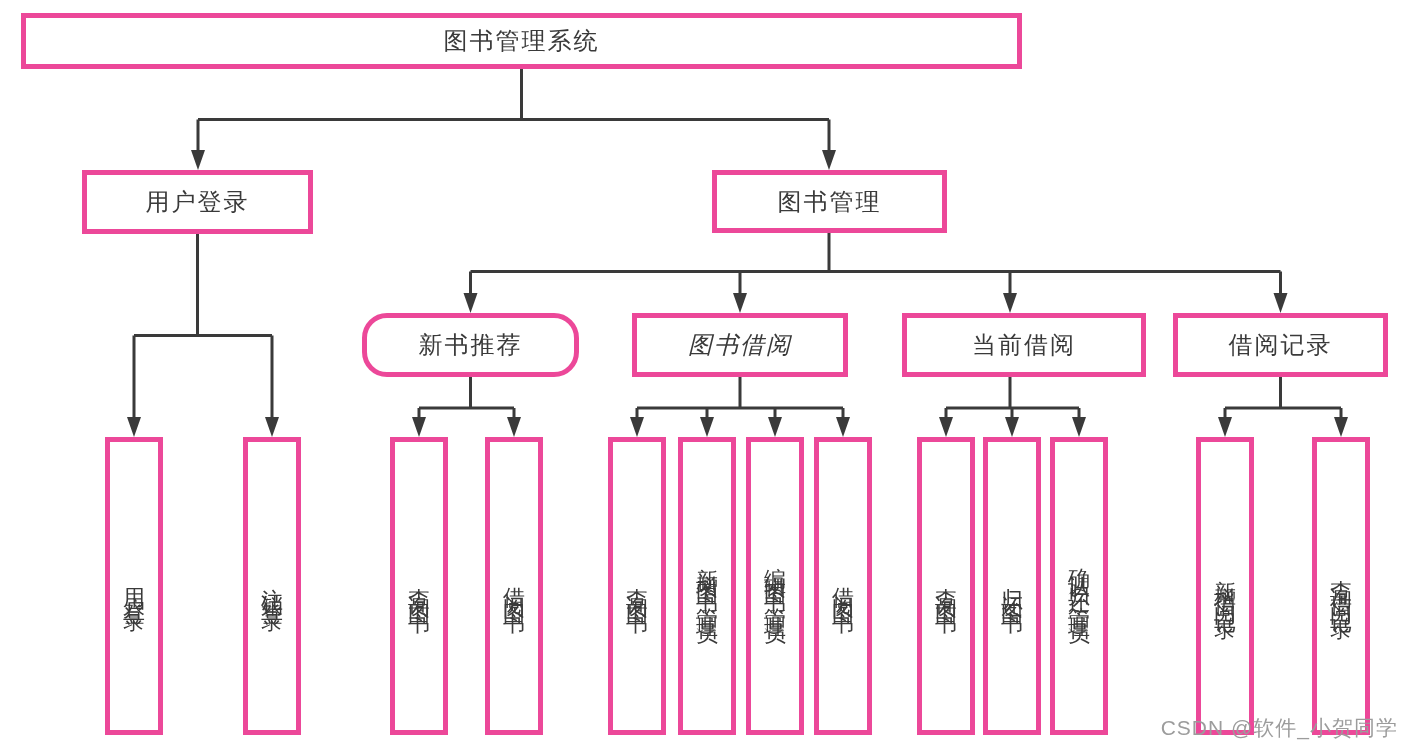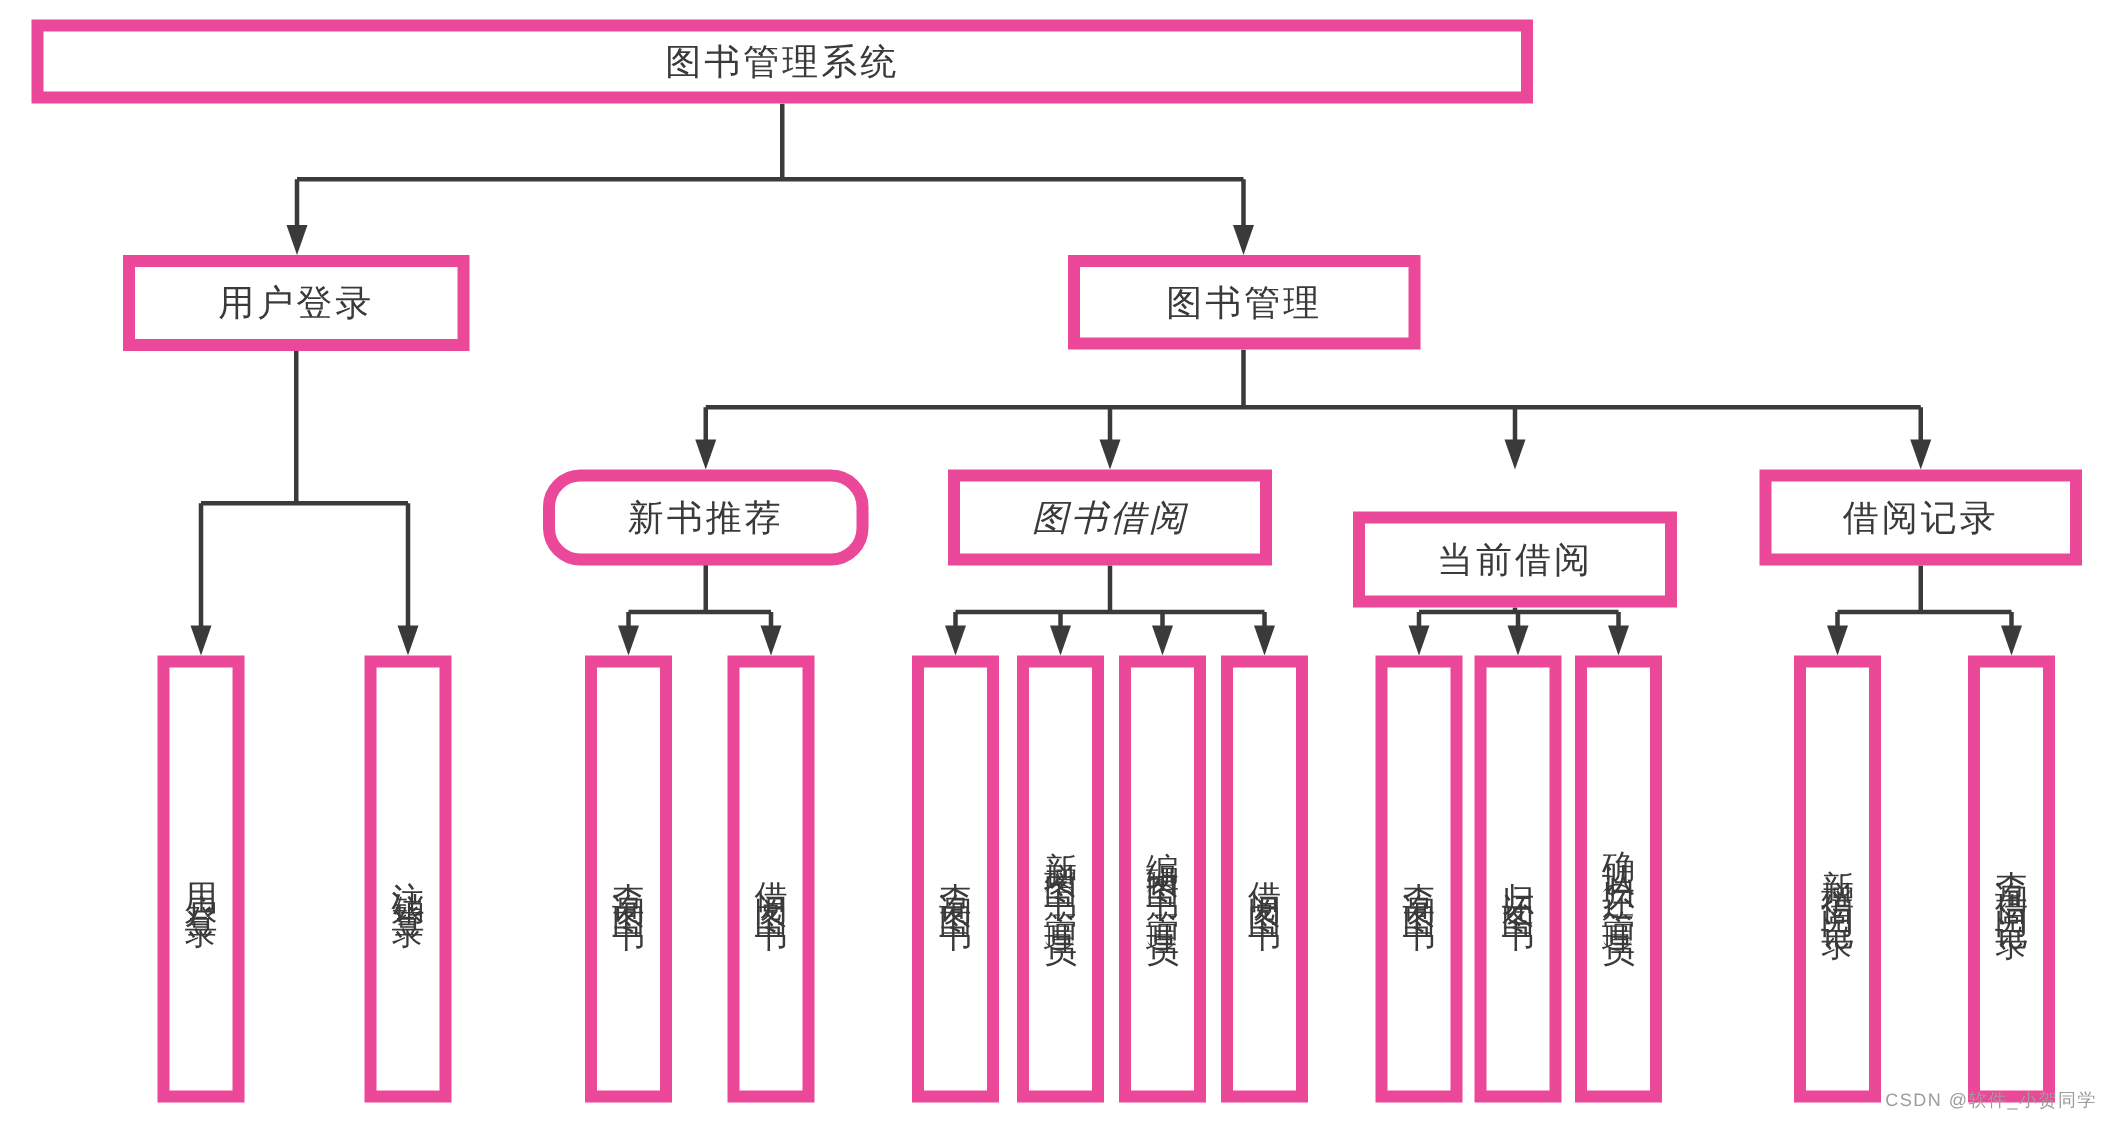--- a/index.html
+++ b/index.html
@@ -16,21 +16,21 @@
     position: absolute;
     left: 0; top: 0;
     width: 1405px; height: 747px;
     pointer-events: none;
   }
   svg.connectors path { stroke: #3a3a3a; stroke-width: 3; fill: none; }
   svg.connectors polygon { fill: #3a3a3a; stroke: none; }
   .box {
     position: absolute;
     box-sizing: border-box;
-    border: 8px solid #ec4899;
+    border: 5px solid #ec4899;
     background: #ffffff;
     display: flex;
     align-items: center;
     justify-content: center;
   }
   .h-box .lbl {
     font-size: 24px;
     letter-spacing: 2px;
     white-space: nowrap;
     color: #3a3a3a;
@@ -43,41 +43,41 @@
     line-height: 1;
     color: #3a3a3a;
     white-space: nowrap;
   }
   
   #node-root            { left: 21px;   top: 13px;  width: 1001px; height: 56px; }
   #node-user-login      { left: 82px;   top: 170px; width: 231px;  height: 64px; }
   #node-book-management { left: 712px;  top: 170px; width: 235px;  height: 63px; }
   #node-new-book-recommend { left: 362px;  top: 313px; width: 217px; height: 64px; border-radius: 25px; }
   #node-book-borrow        { left: 632px;  top: 313px; width: 216px; height: 64px; font-style: italic; }
-  #node-current-borrow     { left: 902px;  top: 313px; width: 216px; height: 64px; margin-top: 28px; }
+  #node-current-borrow     { left: 902px;  top: 313px; width: 244px; height: 64px; }
   #node-borrow-records     { left: 1173px; top: 313px; width: 215px; height: 64px; }
   .leaf { top: 437px; width: 58px; height: 298px; }
   #leaf-user-login   { left: 105px; }
   #leaf-logout       { left: 243px; }
   #leaf-recommend-query-books  { left: 390px; }
   #leaf-recommend-borrow-books { left: 485px; }
   #leaf-borrow-query-books     { left: 608px; }
   #leaf-borrow-add-books-admin { left: 678px; }
   #leaf-borrow-edit-books-admin{ left: 746px; }
   #leaf-borrow-borrow-books    { left: 814px; }
   #leaf-current-query-books    { left: 917px; }
   #leaf-current-return-books   { left: 983px; }
   #leaf-current-confirm-return-admin { left: 1050px; }
   #leaf-records-add-record     { left: 1196px; }
   #leaf-records-query-record   { left: 1312px; }
   #watermark {
     position: absolute;
     right: 7px;
     bottom: 5px;
-    font-size: 12px;
+    font-size: 21px;
     letter-spacing: 1px;
     color: #9c9c9c;
     z-index: 10;
     white-space: nowrap;
     text-align: center;
   }
 </style>
 </head>
 <body>
 

